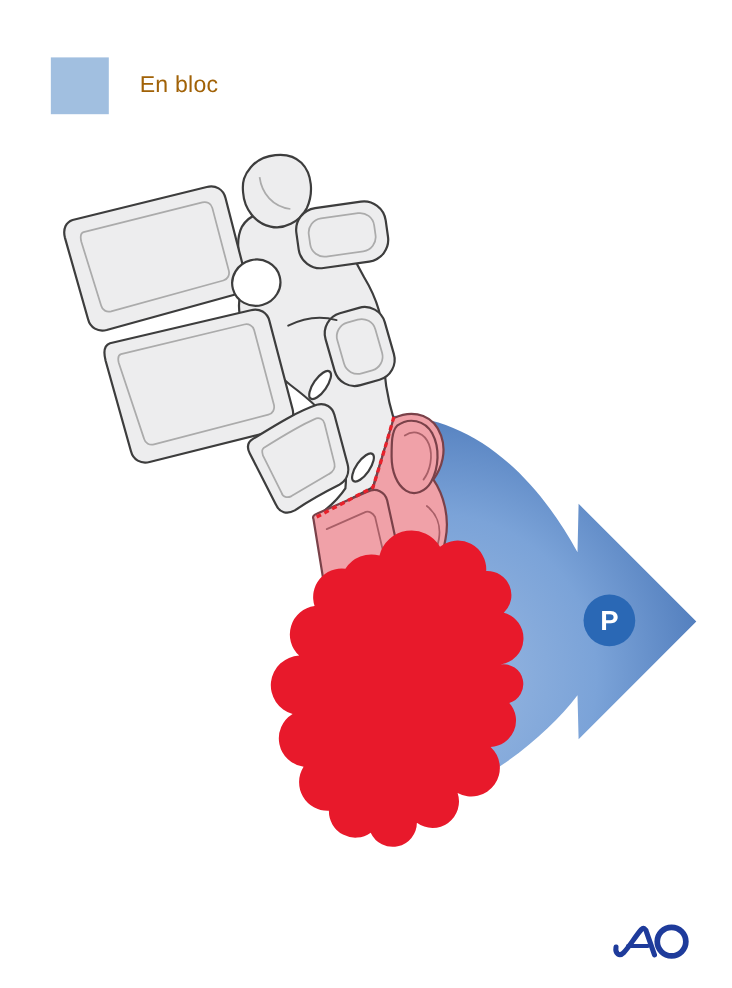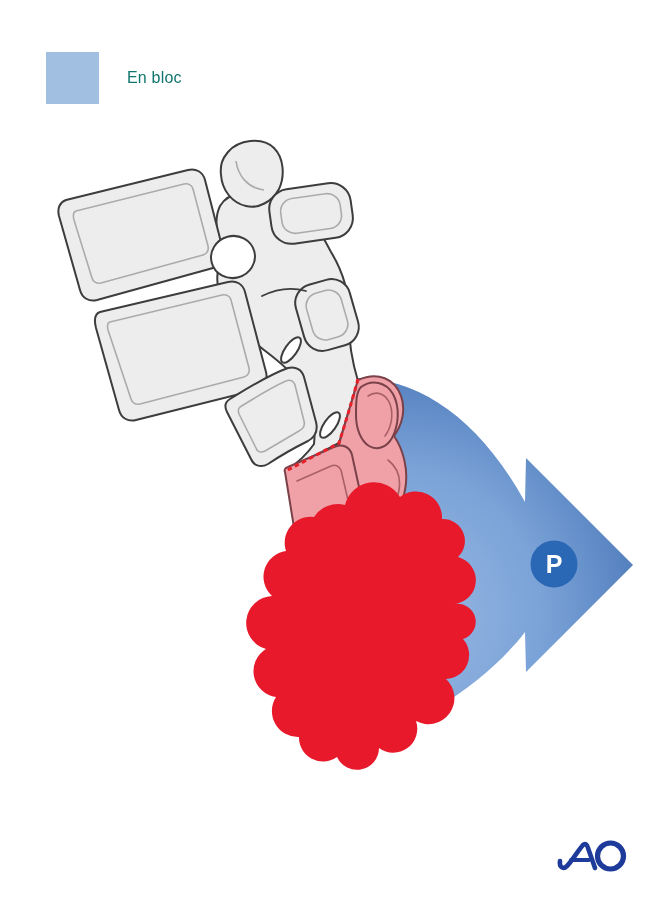--- a/index.html
+++ b/index.html
@@ -4,21 +4,21 @@
 <style>
   html,body{margin:0;padding:0;background:#ffffff;}
   .stage{
     position:relative;width:665px;height:898px;background:#ffffff;
     font-family:"Liberation Sans",sans-serif;overflow:hidden;
   }
   .art{position:absolute;left:0;top:0;display:block;}
   .legend{position:absolute;left:46px;top:52px;display:flex;align-items:center;}
   .legend .swatch{display:block;}
   .legend-label{
-    margin-left:28px;font-size:16px;line-height:52px;color:#0f766e;
+    margin-left:28px;font-size:21px;line-height:52px;color:#a16207;
     letter-spacing:.2px;
   }
   .p-label{font-size:25px;font-weight:600;fill:#ffffff;text-anchor:middle;}
   .bone{stroke:#3d3d3d;stroke-width:2;stroke-linejoin:round;}
   .bone-inner{fill:none;stroke:#ababab;stroke-width:1.6;stroke-linejoin:round;}
   .bone-detail{fill:none;stroke:#3d3d3d;stroke-width:1.8;stroke-linecap:round;}
   .hole{fill:#ffffff;stroke:#3d3d3d;stroke-width:2;}
   .pink{stroke:#7a4149;stroke-width:2;stroke-linejoin:round;}
   .pink-inner{fill:none;stroke:#a85f67;stroke-width:1.6;stroke-linecap:round;}
   .cut{fill:none;stroke-width:3;stroke-dasharray:4.5 3.5;}

